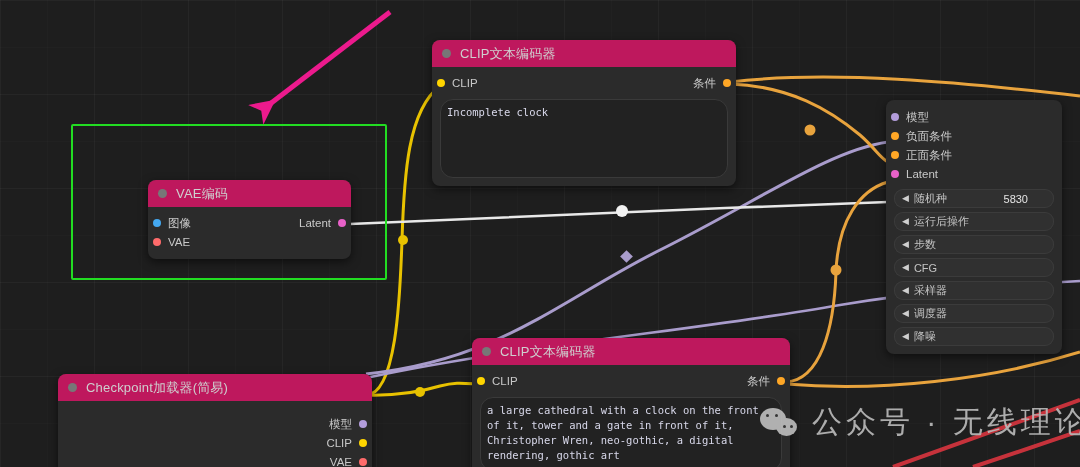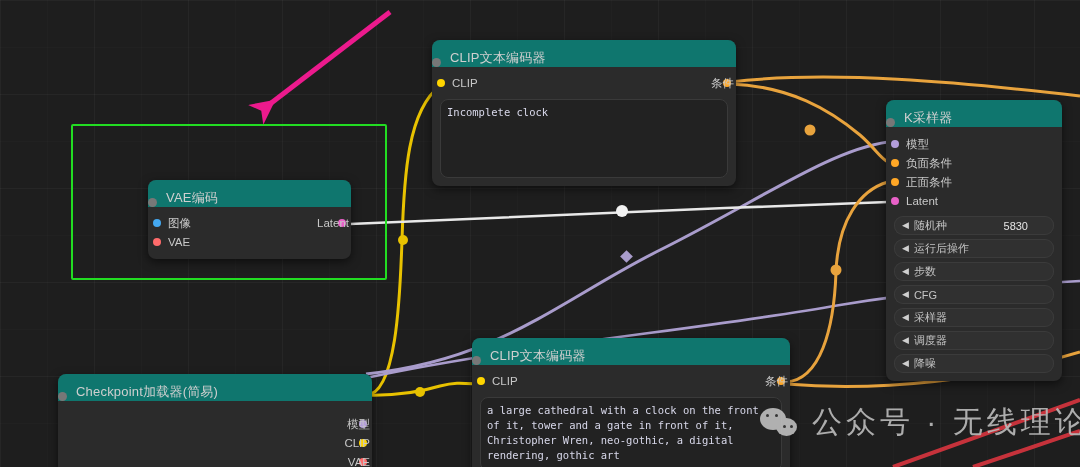--- a/index.html
+++ b/index.html
@@ -18,36 +18,36 @@
   #links{position:absolute;inset:0;width:1080px;height:467px;pointer-events:none;}
   #overlay{position:absolute;inset:0;width:1080px;height:467px;pointer-events:none;}
 
   .node{
     position:absolute;border-radius:8px;
     background:#2b2b2b;
     box-shadow:0 3px 10px rgba(0,0,0,.55);
     overflow:hidden;
   }
   .node-head{
-    height:27px;background:#0f766e;display:flex;align-items:flex-end;
-    gap:9px;
+    height:27px;background:#be185d;display:flex;align-items:center;
+    padding-left:10px;gap:9px;
   }
   .dot-collapse{width:9px;height:9px;border-radius:50%;background:#777;flex:0 0 auto;}
   .node-title{color:#cfcfcf;font-size:13px;letter-spacing:.2px;white-space:nowrap;}
   .node-body{position:relative;padding:6px 0 8px 0;}
   .sdot{position:absolute;width:8px;height:8px;border-radius:50%;top:50%;transform:translateY(-50%);}
   .sdot.l{left:5px;}
   .sdot.r{right:5px;}
 
   .slotrow{position:relative;height:19px;}
   .slotrow .lbl-l{position:absolute;left:20px;top:50%;transform:translateY(-50%);font-size:11.5px;color:#c8c8c8;white-space:nowrap;}
-  .slotrow .lbl-r{position:absolute;right:2px;top:50%;transform:translateY(-50%);font-size:11.5px;color:#c8c8c8;white-space:nowrap;}
+  .slotrow .lbl-r{position:absolute;right:20px;top:50%;transform:translateY(-50%);font-size:11.5px;color:#c8c8c8;white-space:nowrap;}
 
   .textarea{
-    margin:7px 8px 0 8px;background:#222222;border:1px solid #3a3a3a;border-radius:8px;
+    margin:7px 8px 0 8px;background:#222222;border:1px solid #3a3a3a;border-radius:13px;
     color:#d8d8ea;font-family:"DejaVu Sans Mono","Liberation Mono",monospace;
     font-size:10.5px;line-height:15px;padding:5px 6px;white-space:pre-wrap;word-break:break-word;
     overflow:hidden;
   }
   .widget{
     position:relative;margin:4px 8px 0 8px;height:18px;border-radius:9px;background:#303030;
     display:flex;align-items:center;box-shadow:inset 0 0 0 1px #3b3b3b;
   }
   .wg-arrow{font-size:9px;color:#cfcfcf;margin-left:8px;line-height:1;}
   .wg-arrow.r{margin-left:auto;margin-right:8px;}
@@ -174,24 +174,20 @@
       <div class="widget wg-combo" style="margin-top:10px;height:19px;">
         <span class="wg-arrow">◀</span>
         <span class="wg-overlap ghost" style="left:-60px;">Checkpoint名称</span>
         <span class="wg-overlap">realisticVisionV51_v51VAE.safetensors</span>
         <span class="wg-arrow r">▶</span>
       </div>
     </div>
   </div>
 
   <div class="node" style="left:886px;top:100px;width:176px;">
-    <div class="node-head">
-      <span class="dot-collapse"></span>
-      <span class="node-title">K采样器</span>
-    </div>
     <div class="node-body" style="padding-top:7px;">
       <div class="slotrow">
         <span class="sdot l" style="background:#b39ddb"></span>
         <span class="lbl-l">模型</span>
       </div>
       <div class="slotrow">
         <span class="sdot l" style="background:#ffa726"></span>
         <span class="lbl-l">负面条件</span>
       </div>
       <div class="slotrow">

